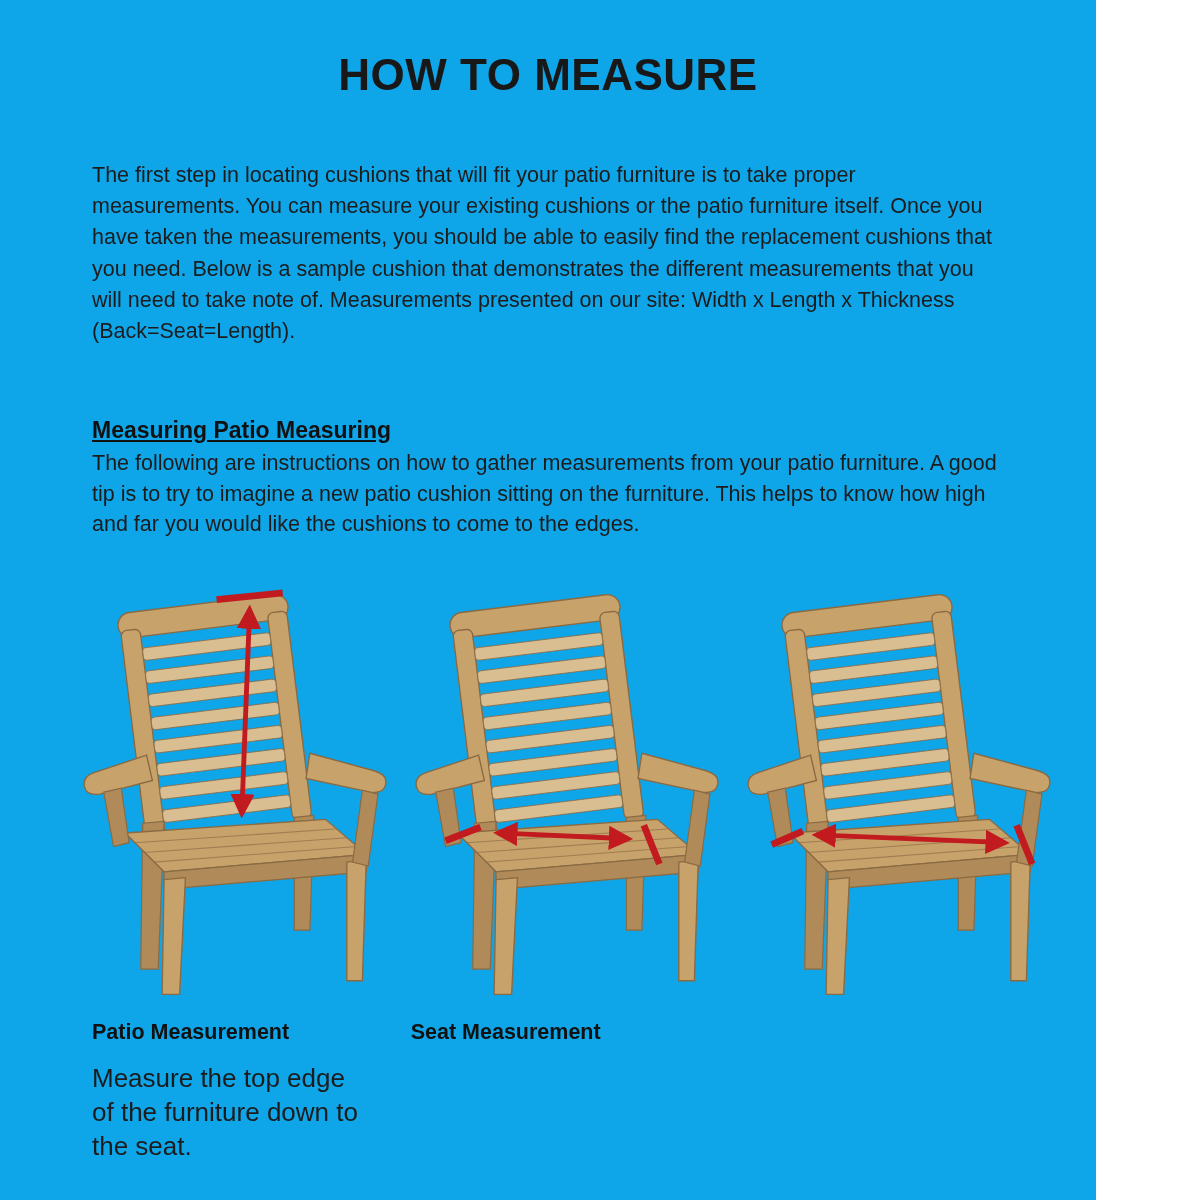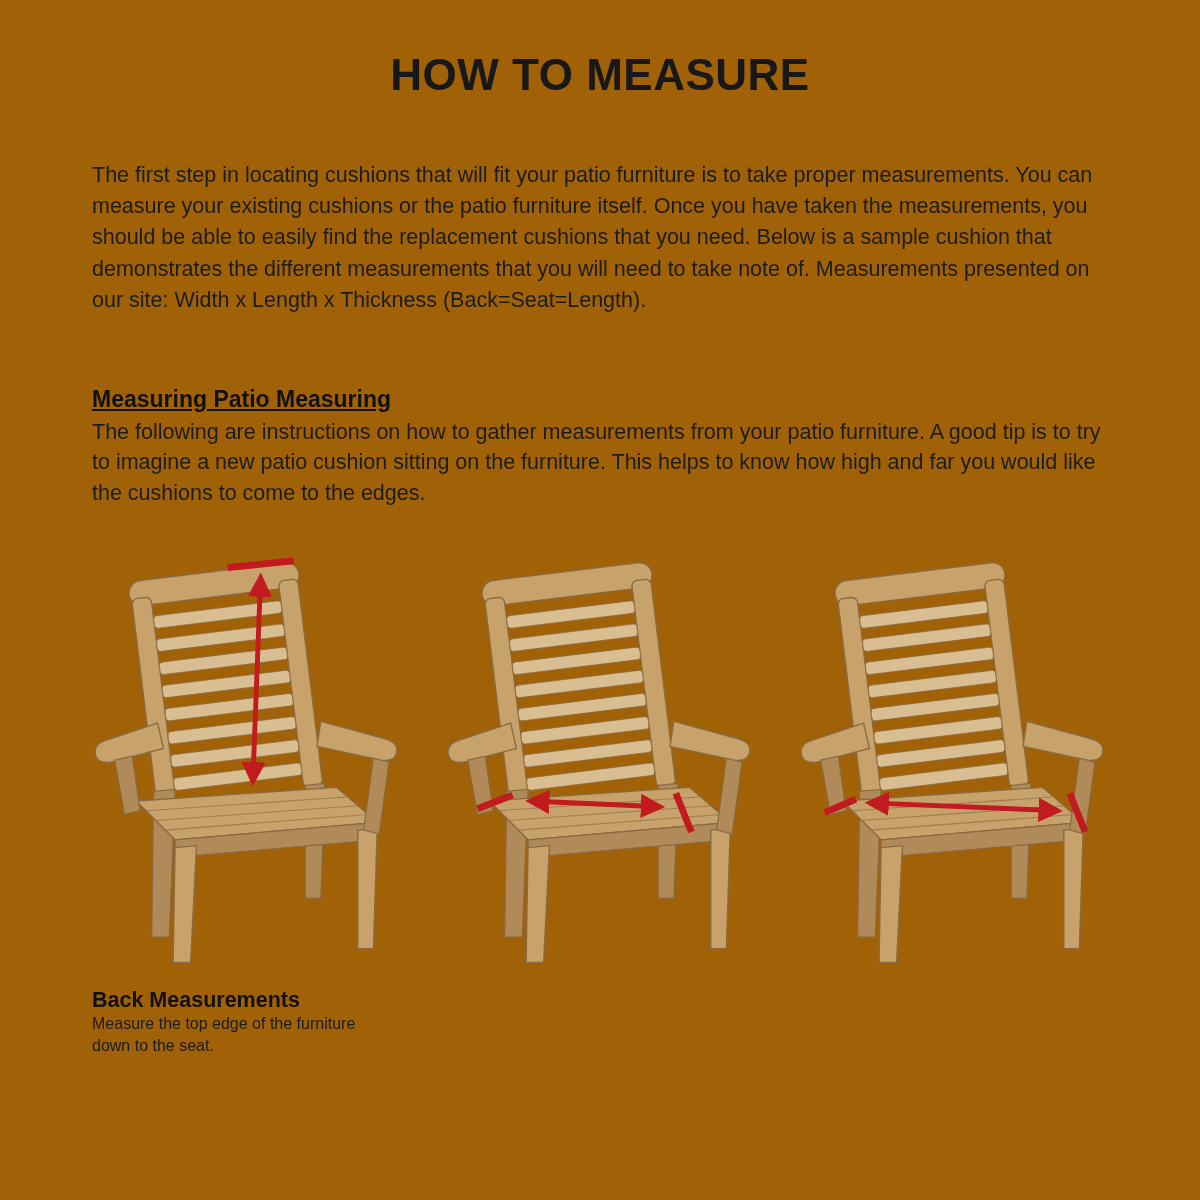--- a/index.html
+++ b/index.html
@@ -1,17 +1,17 @@
 <!DOCTYPE html>
 <html style="--arrow-red: #c11a1f; --wood-light: #d9be92; --wood-mid: #c8a26b; --wood-dark: #b08a58; --wood-stroke: #8a6a42;"><head>
 <meta charset="utf-8">
 <style>
   html,body{margin:0;padding:0;background:#ffffff;}
   .page{
-    width:1200px;height:1200px;background:#a16207;overflow:hidden;
+    width:1096px;height:1200px;background:#0ea5e9;overflow:hidden;
     font-family:"Liberation Sans", sans-serif;color:#1c1c1c;position:relative;
   }
   .page-title{
     text-align:center;padding-top:50px;font-size:44px;font-weight:600;
     letter-spacing:0.5px;color:#181818;
   }
   .intro{
     margin:60px 92px 16px 92px;font-size:21.5px;line-height:1.45;color:#1c1c1c;
   }
   .section{margin:70px 92px 0 92px;}
@@ -24,21 +24,21 @@
   .figures-row{
     margin-top:48px;padding:0 70px;display:flex;
   }
   .figure{flex:1;display:flex;justify-content:center;}
   .figure svg{width:332px;height:418px;display:block;}
   .captions-row{
     display:flex;padding:0 70px;margin-top:14px;
   }
   .caption{flex:1;padding-left:22px;box-sizing:border-box;}
   .caption-title{font-size:21.5px;font-weight:700;color:#111;}
-  .caption-body{font-size:16px;line-height:1.32;margin-top:0;color:#1c1c1c;}
+  .caption-body{font-size:26px;line-height:1.32;margin-top:16px;color:#1c1c1c;}
   .caption:nth-child(1) .caption-body{max-width:276px;}
   .caption:nth-child(2) .caption-body{max-width:250px;}
   .caption:nth-child(3) .caption-body{max-width:222px;}
 
   
   .wood      {fill:var(--wood-mid,#c8a26b); stroke:var(--wood-stroke,#8a6a42); stroke-width:1.4;}
   .slat      {fill:var(--wood-light,#d9be92); stroke:var(--wood-stroke,#8a6a42); stroke-width:0.8;}
   .wood-dark {fill:var(--wood-dark,#b08a58); stroke:var(--wood-stroke,#8a6a42); stroke-width:1.2;}
   .seatline  {stroke:var(--wood-stroke,#8a6a42); stroke-width:1.1; fill:none; opacity:.65;}
 
@@ -136,25 +136,26 @@
           <line x1="290" y1="244" x2="306" y2="284" class="arrow-tick"></line>
         </g>
       </svg>
     </div>
 
   </div>
 
   <div class="captions-row">
 
     <div class="caption">
-      <div class="caption-title">Back Measurements</div>
+      <div class="caption-title">Patio Measurement</div>
       <div class="caption-body">Measure the top edge of the furniture down to the seat.</div>
     </div>
 
     <div class="caption">
+      <div class="caption-title">Seat Measurement</div>
     </div>
 
     <div class="caption">
     </div>
 
   </div>
 
 </div>
 
 </body></html>

